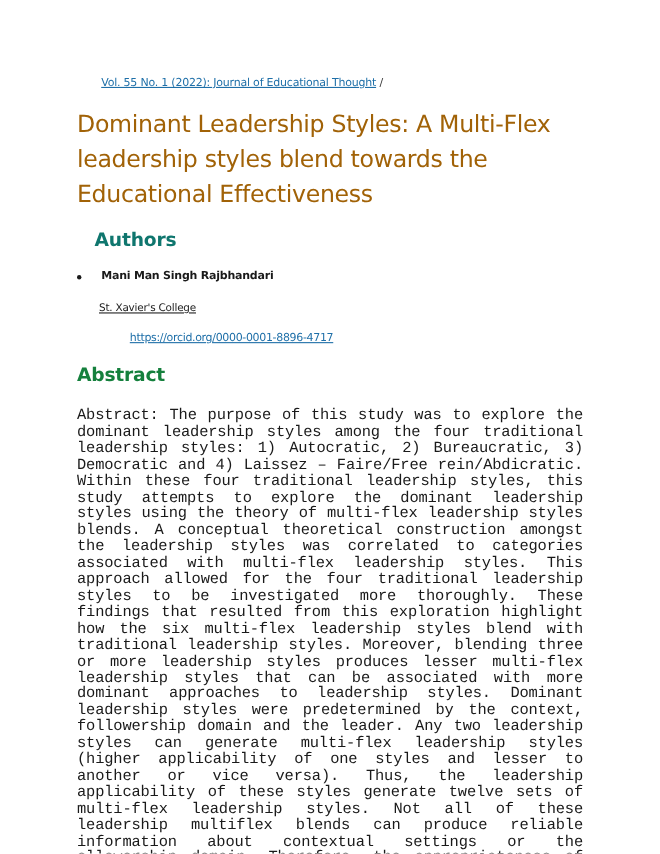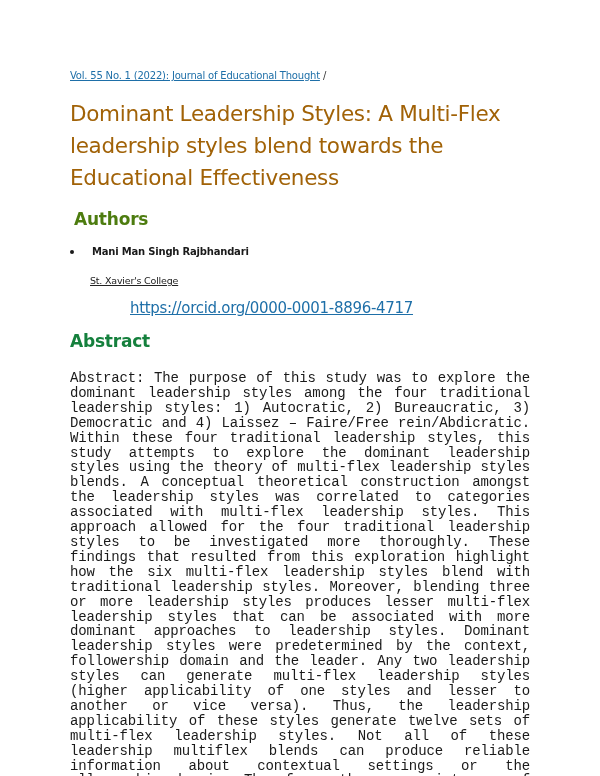--- a/index.html
+++ b/index.html
@@ -26,46 +26,47 @@
       top: 69px;
       left: 0;
       font-size: 10px;
       line-height: 14px;
       white-space: nowrap;
       letter-spacing: -0.2px;
     }
     .breadcrumb a {
       color: #1e6fa8;
       text-decoration: underline;
+      margin-left: 22px;
     }
     .breadcrumb .sep {
       color: #333;
       margin-left: 3px;
     }
     .title {
       position: absolute;
       top: 98px;
       left: 0;
       width: 470px;
       margin: 0;
       font-size: 21.5px;
       line-height: 32px;
       font-weight: normal;
       color: #a16207;
       letter-spacing: -0.3px;
     }
     .authors-heading {
       position: absolute;
       top: 207px;
-      left: 4px;
+      left: 16px;
       margin: 0;
       font-size: 17px;
       line-height: 24px;
       font-weight: bold;
-      color: #4d7c0f;
+      color: #0f766e;
       letter-spacing: -0.2px;
     }
     .author-list {
       position: absolute;
       top: 245px;
       left: 0;
       margin: 0;
       padding: 0;
       list-style: none;
     }
@@ -96,22 +97,22 @@
       font-size: 9.5px;
       line-height: 14px;
       color: #222;
       white-space: nowrap;
       letter-spacing: -0.2px;
       text-decoration: underline;
     }
     .orcid {
       position: absolute;
       top: 301px;
-      left: 28px;
-      font-size: 15px;
+      left: 16px;
+      font-size: 10px;
       line-height: 14px;
       white-space: nowrap;
       letter-spacing: -0.3px;
       padding-left: 32px;
     }
     .orcid a {
       color: #1e6fa8;
       text-decoration: underline;
     }
     .abstract-heading {

